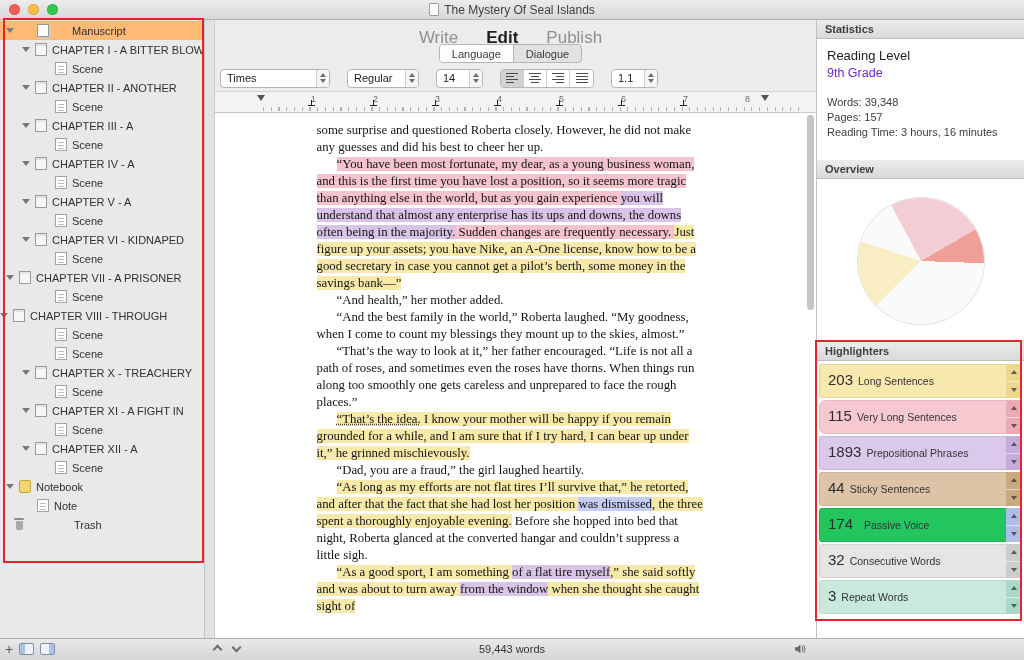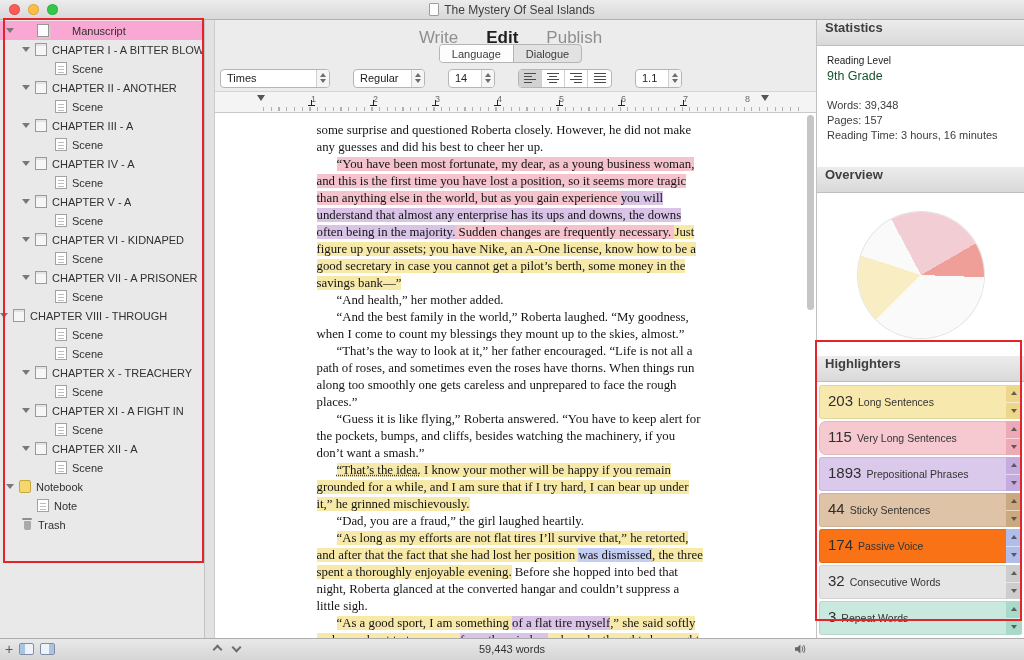--- a/index.html
+++ b/index.html
@@ -15,21 +15,21 @@
   .light.red{background:#fc5b57}.light.yellow{background:#fdbe41}.light.green{background:#34c84a}
   .title-wrap { display:flex; align-items:center; gap:5px; font-size:12px; color:#404040; }
   .doc-icon { width:10px; height:13px; background:#fdfdfd; border:1px solid #9e9e9e; border-radius:1px; }
 
   
   .main { display:flex; height:618px; }
 
   
   .sidebar { width:205px; flex:none; background:#e9e9e9; border-right:1px solid #c2c2c2; overflow:hidden; padding-top:1px; }
   .b-row { height:19px; display:flex; align-items:center; font-size:11px; color:#303030; white-space:nowrap; }
-  .b-row.sel { background:#f9a8d4;gap:18px; }
+  .b-row.sel { background:#fdba74;gap:18px; }
   .tri { width:0; height:0; border-left:4px solid transparent; border-right:4px solid transparent;
          border-top:5px solid #787878; margin-right:4px; flex:none; }
   .bicon { width:12px; height:13px; margin:0 5px 0 1px; position:relative; flex:none; }
   .bicon.binder { background:#fdfdfd; border:1px solid #979797; box-shadow:1.5px 1.5px 0 #cfcfcf; }
   .bicon.chapter { background:#f6f6f6; border:1px solid #9a9a9a; box-shadow:inset 0 2px 0 #e3e3e3; }
   .bicon.scene, .bicon.note { background:#fff; border:1px solid #a2a2a2; }
   .bicon.scene::before, .bicon.note::before { content:''; position:absolute; left:2px; right:2px; top:3px; height:7px;
          background:repeating-linear-gradient(#bdbdbd 0 1px, transparent 1px 3px); }
   .bicon.notebook { background:#f5d76e; border:1px solid #c8a73e; border-radius:2px; }
   .bicon.trash { border:none; }
@@ -41,21 +41,21 @@
   .editor { flex:1; min-width:0; display:flex; flex-direction:column; position:relative; background:#ececec; border-right:1px solid #c2c2c2; }
   .gutter { position:absolute; left:0; top:0; bottom:0; width:10px; background:#e2e2e2; border-right:1px solid #cdcdcd; z-index:4; }
   .edit-tabs { height:22px; display:flex; align-items:center; justify-content:center; gap:28px; flex:none; }
   .etab { font-size:17px; color:#8f8f8f; cursor:default;margin-top:13px; }
   .etab.sel { color:#1e1e1e; font-weight:bold; }
   .subtabs { height:23px; display:flex; align-items:center; justify-content:center; flex:none; }
   .seg { display:flex; border:1px solid #b5b5b5; border-radius:4px; overflow:hidden; background:#e2e2e2; }
   .seg-item { font-size:11px; color:#3c3c3c; padding:2.5px 12px; border-right:1px solid #b5b5b5; }
   .seg-item:last-child { border-right:none; }
   .seg-item.sel { background:#fdfdfd; }
-  .toolbar { height:27px; display:flex; align-items:center; gap:23px; padding-left:15px; border-bottom:1px solid #d4d4d4; flex:none; }
+  .toolbar { height:27px; display:flex; align-items:center; gap:17px; padding-left:15px; border-bottom:1px solid #d4d4d4; flex:none; }
   .combo { display:flex; align-items:center; background:#fff; border:1px solid #b5b5b5; border-radius:4px; height:19px;
            font-size:11px; color:#222; overflow:hidden; }
   .combo .cv { padding:0 6px; flex:1; white-space:nowrap; overflow:hidden; }
   .steppers { width:13px; height:100%; border-left:1px solid #cfcfcf; display:flex; flex-direction:column;
               align-items:center; justify-content:center; gap:2px; background:#f5f5f5; flex:none; }
   .steppers .su { width:0; height:0; border-left:3px solid transparent; border-right:3px solid transparent; border-bottom:4px solid #6c6c6c; }
   .steppers .sd { width:0; height:0; border-left:3px solid transparent; border-right:3px solid transparent; border-top:4px solid #6c6c6c; }
   .w-font{width:110px}.w-style{width:72px}.w-size{width:47px}.w-spc{width:47px}
   .align-group { display:flex; border:1px solid #b5b5b5; border-radius:4px; overflow:hidden; height:19px; background:#fff; }
   .align-btn { width:23px; display:flex; align-items:center; justify-content:center; border-right:1px solid #cfcfcf; }
@@ -81,24 +81,24 @@
   .page { width:502px; margin:0 auto; padding:9px 57px 0; font-family:"Liberation Serif","DejaVu Serif",serif;
           font-size:12.8px; line-height:17px; color:#141414; }
   .page p { margin:0; text-indent:20px; }
   .page p.no-ind { text-indent:0; }
   .und { text-decoration:underline dotted; text-decoration-color:#444; }
   .scrollbar { position:absolute; right:1px; top:2px; bottom:2px; width:9px; }
   .thumb { position:absolute; top:0; left:1px; width:7px; height:195px; background:#c6c6c6; border-radius:4px; }
 
   
   .inspector { width:207px; flex:none; background:#fff; display:flex; flex-direction:column; }
-  .ins-header { height:26px; flex:none; background:linear-gradient(#ececec,#d9d9d9); border-bottom:1px solid #bfbfbf;
-                display:flex; align-items:flex-start; padding-left:8px; font-size:13px; font-weight:bold; color:#3f3f3f; }
+  .ins-header { height:19px; flex:none; background:linear-gradient(#ececec,#d9d9d9); border-bottom:1px solid #bfbfbf;
+                display:flex; align-items:center; padding-left:8px; font-size:11px; font-weight:bold; color:#3f3f3f; }
   .stats-block { height:121px; padding:9px 10px 0; flex:none; }
-  .rl-label { font-size:10px; color:#222; margin-bottom:3px; }
+  .rl-label { font-size:13px; color:#222; margin-bottom:3px; }
   .rl-value { font-size:12.5px; margin-bottom:15px; }
   .stat-line { font-size:11px; color:#3d3d3d; line-height:15px; }
   .pie-wrap { height:163px; flex:none; display:flex; align-items:center; justify-content:center; }
   .pie { width:126px; height:126px; border-radius:50%; box-shadow:0 0 0 1px #e2e2e2; }
   .hl-list { flex:1; padding:3px 2px; display:flex; flex-direction:column; gap:2px; }
   .hl-row { height:34px; flex:none; border-radius:3px; position:relative; display:flex; align-items:baseline;
             box-shadow:inset 0 0 0 1px rgba(0,0,0,0.08); padding-top:7px; }
   .hl-count { font-size:15px; color:#2e2e2e; margin-left:9px; }
   .hl-label { font-size:10.5px; color:#333; margin-left:5px; }
   .hl-step { position:absolute; right:0; top:0; bottom:0; width:16px; border-radius:0 3px 3px 0; display:flex; flex-direction:column; overflow:hidden; }
@@ -199,21 +199,21 @@
           </div>
           <div class="b-row" style="padding-left: 22px;">
             <span class="tri"></span>
             <span class="bicon chapter"></span>
             <span class="blabel">CHAPTER VI - KIDNAPED</span>
           </div>
           <div class="b-row" style="padding-left: 54px;">
             <span class="bicon scene"></span>
             <span class="blabel">Scene</span>
           </div>
-          <div class="b-row" style="padding-left: 22px; text-align: right;">
+          <div class="b-row" style="padding-left: 6px; text-align: right;">
             <span class="tri"></span>
             <span class="bicon chapter"></span>
             <span class="blabel">CHAPTER VII - A PRISONER</span>
           </div>
           <div class="b-row" style="padding-left: 54px;">
             <span class="bicon scene"></span>
             <span class="blabel">Scene</span>
           </div>
           <div class="b-row" style="">
             <span class="tri"></span>
@@ -257,21 +257,21 @@
           </div>
           <div class="b-row" style="padding-left: 6px;">
             <span class="tri"></span>
             <span class="bicon notebook"></span>
             <span class="blabel">Notebook</span>
           </div>
           <div class="b-row" style="padding-left: 36px;">
             <span class="bicon note"></span>
             <span class="blabel">Note</span>
           </div>
-          <div class="b-row" style="padding-left: 20px;">
+          <div class="b-row" style="padding-left: 12px; gap: 44px;">
             <span class="bicon trash"></span>
             <span class="blabel">Trash</span>
           </div>
         </div>
     </div>
 
     <div class="editor">
       <div class="gutter"></div>
       <div class="edit-tabs">
           <span class="etab">Write</span>
@@ -368,39 +368,38 @@
           <span class="tab-stop" style="left: 475px;"></span>
           <span class="rnum" style="left: 540px;">8</span>
         </div>
       <div class="text-area">
         <div class="page">
             <p class="no-ind"><span>some surprise and questioned Roberta closely. However, he did not make any guesses and did his best to cheer her up.</span></p>
             <p><span style="background: rgb(245, 195, 205);">“You have been most fortunate, my dear, as a young business woman, and this is the first time you have lost a position, so it seems more tragic than anything else in the world, but as you gain experience </span><span style="background: rgb(217, 195, 230);">you will understand that almost any enterprise has its ups and downs, the downs often being in the majority.</span><span style="background: rgb(245, 195, 205);"> Sudden changes are frequently necessary. </span><span style="background: rgb(246, 233, 169);">Just figure up your assets; you have Nike, an A-One license, know how to be a good secretary in case you cannot get a pilot’s berth, some money in the savings bank—”</span></p>
             <p><span>“And health,” her mother added.</span></p>
             <p><span>“And the best family in the world,” Roberta laughed. “My goodness, when I come to count my blessings they mount up to the skies, almost.”</span></p>
             <p><span>“That’s the way to look at it,” her father encouraged. “Life is not all a path of roses, and sometimes even the roses have thorns. When things run along too smoothly one gets careless and unprepared to face the rough places.”</span></p>
-            <p><span>“Guess it is like flying,” Roberta answered. “You have to keep alert for the pockets, bumps, and cliffs, besides watching the machinery, if you don’t want a smash.”</span></p>
             <p><span class="und" style="background: rgb(246, 233, 169);">“That’s the idea.</span><span style="background: rgb(246, 233, 169);"> I know your mother will be happy if you remain grounded for a while, and I am sure that if I try hard, I can bear up under it,” he grinned mischievously.</span></p>
             <p><span>“Dad, you are a fraud,” the girl laughed heartily.</span></p>
             <p><span style="background: rgb(246, 233, 169);">“As long as my efforts are not flat tires I’ll survive that,” he retorted, and after that the fact that she had lost her position </span><span style="background: rgb(196, 205, 242);">was dismissed</span><span style="background: rgb(246, 233, 169);">, the three spent a thoroughly enjoyable evening.</span><span> Before she hopped into bed that night, Roberta glanced at the converted hangar and couldn’t suppress a little sigh.</span></p>
             <p><span style="background: rgb(246, 233, 169);">“As a good sport, I am something </span><span style="background: rgb(217, 195, 230);">of a flat tire myself</span><span style="background: rgb(246, 233, 169);">,” she said softly and was about to turn away </span><span style="background: rgb(217, 195, 230);">from the window</span><span style="background: rgb(246, 233, 169);"> when she thought she caught sight of </span></p>
           </div>
         <div class="scrollbar">
           <div class="thumb"></div>
         </div>
       </div>
     </div>
 
     <div class="inspector">
       <div class="ins-header">
         <span>Statistics</span>
       </div>
       <div class="stats-block">
         <div class="rl-label">Reading Level</div>
-        <div class="rl-value" style="color: #14532d;">9th Grade</div>
+        <div class="rl-value" style="color: #6d28d9;">9th Grade</div>
         <div class="stat-line">Words: 39,348</div>
         <div class="stat-line">Pages: 157</div>
         <div class="stat-line">Reading Time: 3 hours, 16 minutes</div>
       </div>
       <div class="ins-header">
         <span>Overview</span>
       </div>
       <div class="pie-wrap">
         <div class="pie" style="background: conic-gradient(rgb(243, 205, 212) 0deg, rgb(243, 205, 212) 60deg, rgb(239, 159, 152) 60deg, rgb(239, 159, 152) 92deg, rgb(251, 250, 250) 92deg, rgb(251, 250, 250) 225deg, rgb(249, 237, 196) 225deg, rgb(249, 237, 196) 288deg, rgb(251, 250, 250) 288deg, rgb(251, 250, 250) 332deg, rgb(243, 205, 212) 332deg, rgb(243, 205, 212) 360deg);"></div>
       </div>
@@ -433,21 +432,21 @@
             </span>
           </div>
           <div class="hl-row" style="background: rgb(223, 195, 166);">
             <span class="hl-count">44</span>
             <span class="hl-label">Sticky Sentences</span>
             <span class="hl-step" style="background: rgb(203, 169, 128);">
               <span class="hs-up"></span>
               <span class="hs-down"></span>
             </span>
           </div>
-          <div class="hl-row" style="background: #f97316;">
+          <div class="hl-row" style="background: #22c55e; gap: 6px;">
             <span class="hl-count">174</span>
             <span class="hl-label">Passive Voice</span>
             <span class="hl-step" style="background: rgb(176, 189, 234);">
               <span class="hs-up"></span>
               <span class="hs-down"></span>
             </span>
           </div>
           <div class="hl-row" style="background: #e5e5e5;">
             <span class="hl-count">32</span>
             <span class="hl-label">Consecutive Words</span>

